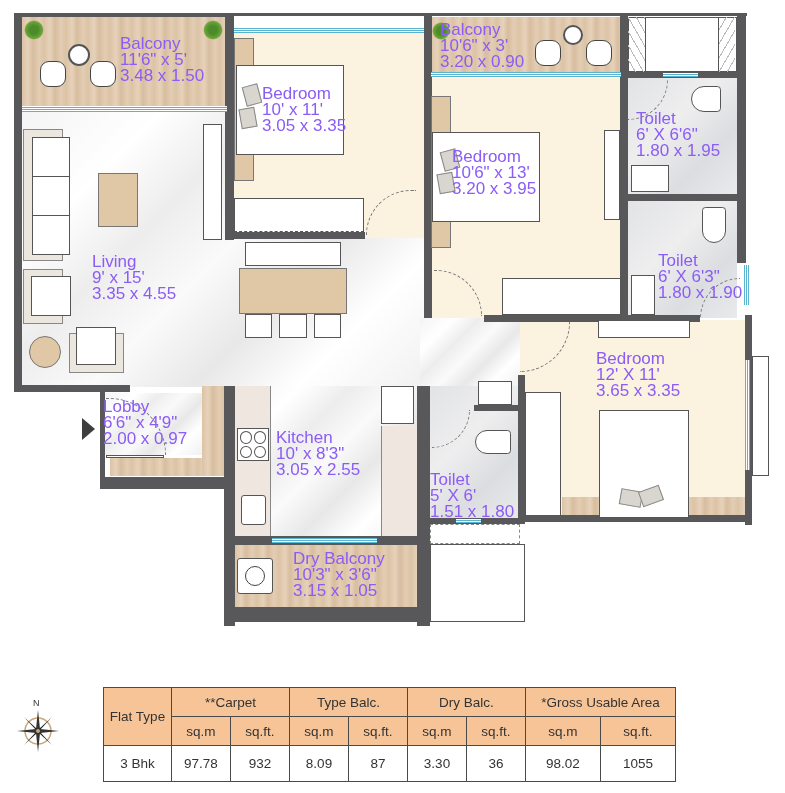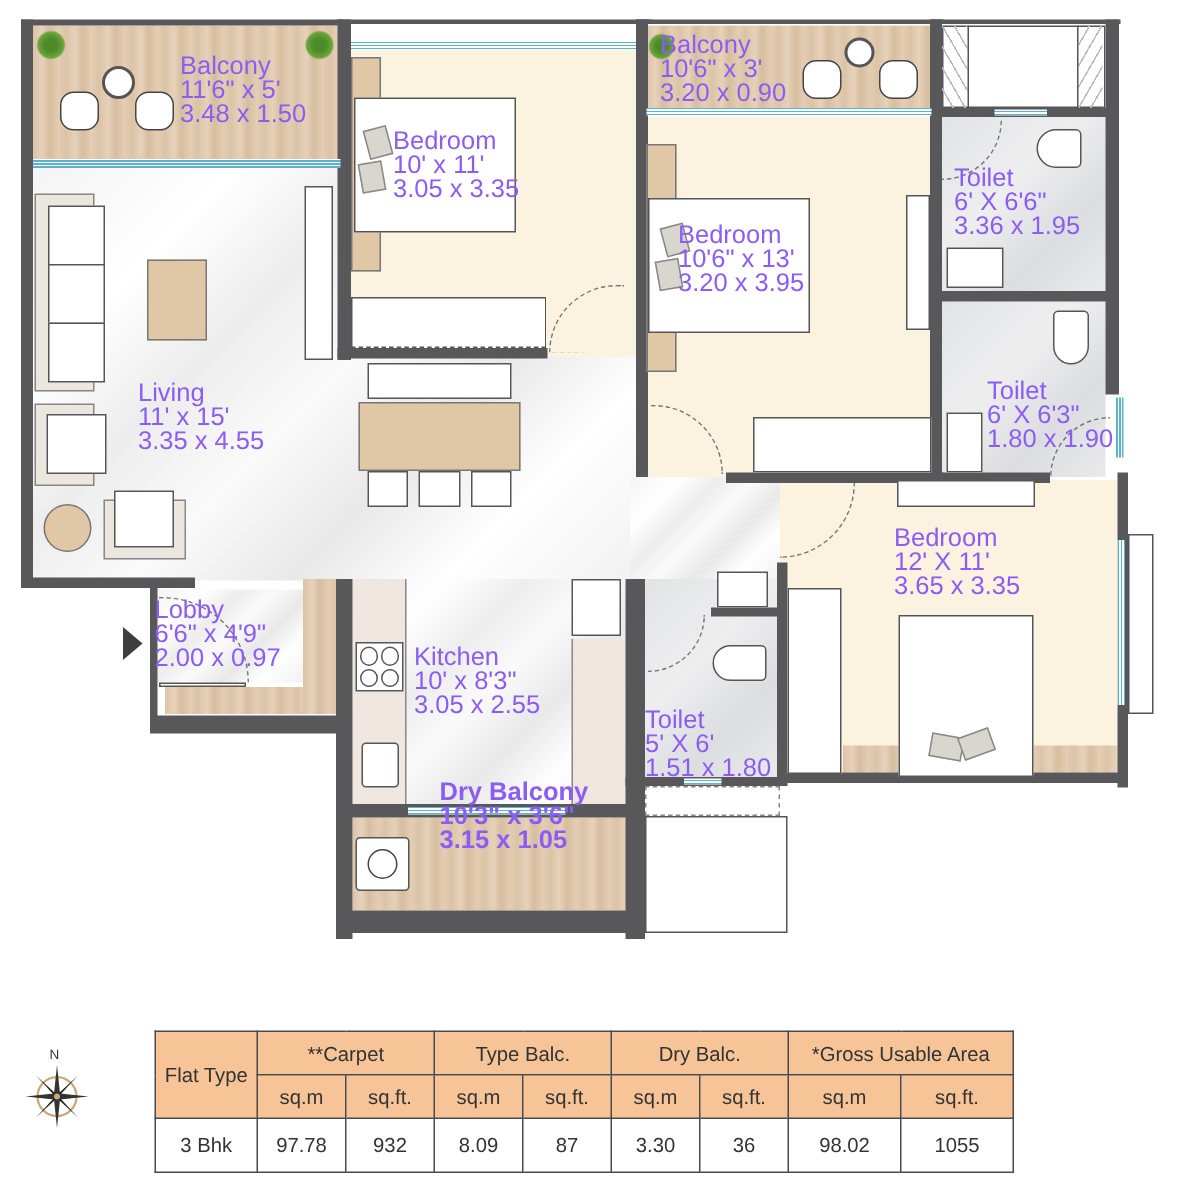--- a/index.html
+++ b/index.html
@@ -195,30 +195,30 @@
   <div>3.20 x 0.90</div>
 </div>
 <div class="label" style="left:452px;top:149px;width:100px;">
   <div>Bedroom</div>
   <div>10'6" x 13'</div>
   <div>3.20 x 3.95</div>
 </div>
 <div class="label" style="left:636px;top:111px;width:80px;">
   <div>Toilet</div>
   <div>6' X 6'6"</div>
-  <div>3.36 x 1.95</div>
+  <div>1.80 x 1.95</div>
 </div>
 <div class="label" style="left:658px;top:253px;width:80px;">
   <div>Toilet</div>
   <div>6' X 6'3"</div>
   <div>1.80 x 1.90</div>
 </div>
 <div class="label" style="left:92px;top:254px;width:100px;">
   <div>Living</div>
-  <div>11' x 15'</div>
+  <div>9' x 15'</div>
   <div>3.35 x 4.55</div>
 </div>
 <div class="label" style="left:596px;top:351px;width:100px;">
   <div>Bedroom</div>
   <div>12' X 11'</div>
   <div>3.65 x 3.35</div>
 </div>
 <div class="label" style="left:103px;top:399px;width:100px;">
   <div>Lobby</div>
   <div>6'6" x 4'9"</div>
@@ -227,21 +227,21 @@
 <div class="label" style="left:276px;top:430px;width:100px;">
   <div>Kitchen</div>
   <div>10' x 8'3"</div>
   <div>3.05 x 2.55</div>
 </div>
 <div class="label" style="left:430px;top:472px;width:80px;">
   <div>Toilet</div>
   <div>5' X 6'</div>
   <div>1.51 x 1.80</div>
 </div>
-<div class="label" style="left:293px;top:520px;width:100px;font-weight:bold;">
+<div class="label" style="left:293px;top:551px;width:100px;">
   <div>Dry Balcony</div>
   <div>10'3" x 3'6"</div>
   <div>3.15 x 1.05</div>
 </div>
 
 <div class="compass-n">N</div>
 <svg class="abs" style="left:15px;top:708px;" width="46" height="46" viewBox="0 0 46 46">
   <circle cx="23" cy="23" r="13" fill="none" stroke="#c9a77a" stroke-width="1.5"></circle>
   <polygon points="23,2 25,21 23,23 21,21" fill="#333"></polygon>
   <polygon points="23,44 25,25 23,23 21,25" fill="#333"></polygon>

